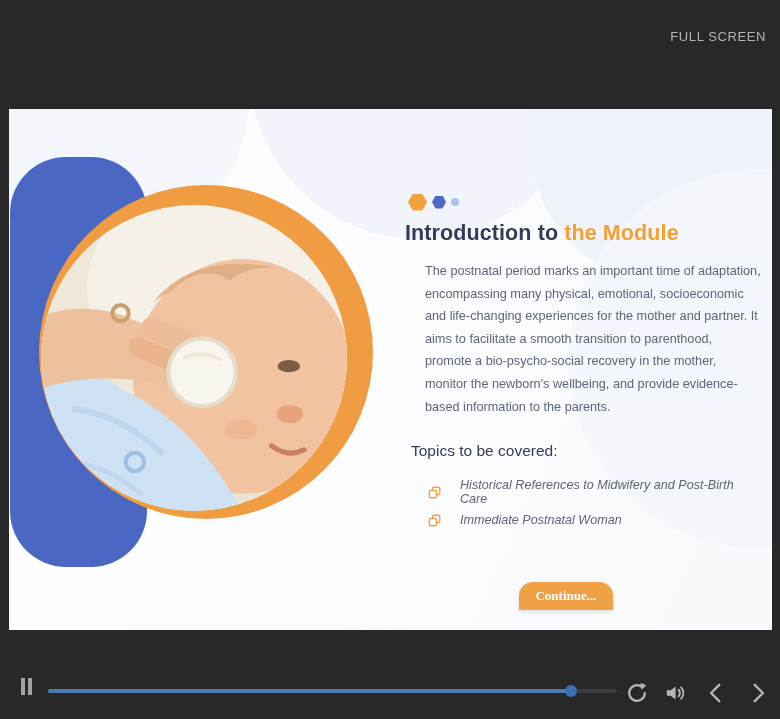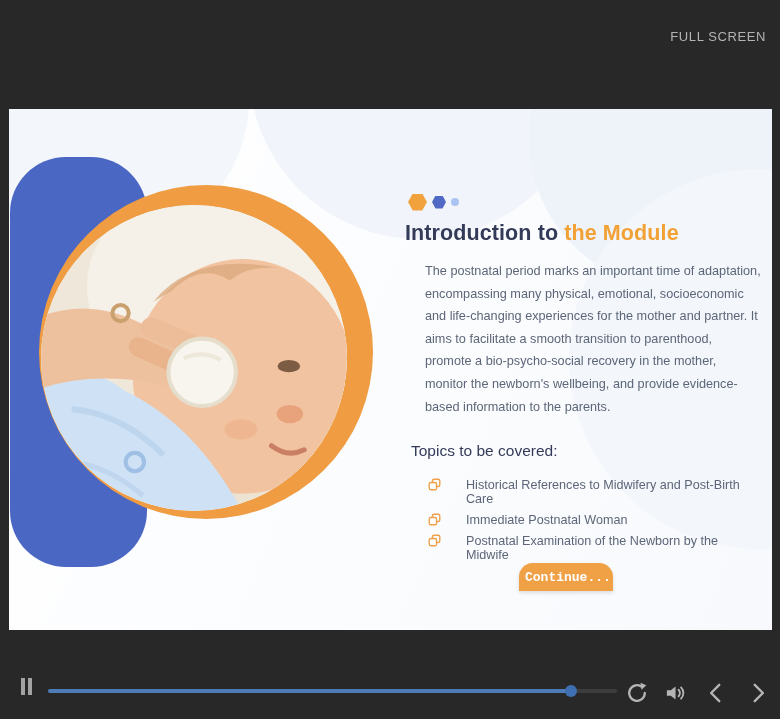--- a/index.html
+++ b/index.html
@@ -60,29 +60,29 @@
     margin:14px 0 0 20px;width:336px;font-size:12.7px;line-height:22.6px;
     color:#5d6678;
   }
   .topics-heading{
     margin:24px 0 0 6px;font-size:15.5px;font-weight:normal;color:#343b59;
   }
   .topics-list{
     list-style:none;margin:18px 0 0 0;padding:0 0 0 23px;
   }
   .topics-list li{
-    display:flex;gap:25px;margin-bottom:7px;
-    font-size:12.6px;color:#5d6678;
+    display:flex;align-items:center;gap:19px;margin-bottom:7px;
+    font-size:12.6px;color:#5d6678;font-style:italic;
   }
   .copy-ic{flex:0 0 13px;width:13px;height:13px;}
   .continue-btn{
-    position:absolute;left:510px;top:454px;width:94px;height:28px;
+    position:absolute;left:510px;top:473px;width:94px;height:28px;
     background:#f0a145;color:#ffffff;font-weight:bold;font-size:13px;
     border:none;border-radius:14px 14px 0 0;cursor:pointer;
-    font-family:Liberation Mono, monospace;
+    font-family:Liberation Serif, serif;
     box-shadow:0 2px 4px rgba(0,0,0,.12);
   }
   
   .player{position:absolute;left:0;top:616px;width:780px;height:103px;}
   .pause-btn{
     position:absolute;left:18px;top:62px;width:16px;height:20px;
     background:none;border:none;cursor:pointer;padding:0;
   }
   .pause-btn span{
     display:inline-block;width:4px;height:17px;background:#a3a3a3;margin:0 1.5px;
@@ -177,27 +177,20 @@
             </svg>
           <span>Historical References to Midwifery and Post-Birth Care</span>
         </li>
         <li>
           <svg class="copy-ic" viewBox="0 0 16 16">
               <rect x="5.5" y="1.5" width="9" height="9" rx="2" fill="none" stroke="#f0a04a" stroke-width="1.7"></rect>
               <rect x="1.5" y="5.5" width="9" height="9" rx="2" fill="#ffffff" stroke="#f0a04a" stroke-width="1.7"></rect>
             </svg>
           <span>Immediate Postnatal Woman</span>
         </li>
-        <li>
-          <svg class="copy-ic" viewBox="0 0 16 16">
-              <rect x="5.5" y="1.5" width="9" height="9" rx="2" fill="none" stroke="#f0a04a" stroke-width="1.7"></rect>
-              <rect x="1.5" y="5.5" width="9" height="9" rx="2" fill="#ffffff" stroke="#f0a04a" stroke-width="1.7"></rect>
-            </svg>
-          <span>Postnatal Examination of the Newborn by the Midwife</span>
-        </li>
       </ul>
     </div>
 
     <button class="continue-btn">Continue...</button>
   </div>
 
   <div class="player">
     <button class="pause-btn"><span></span><span></span></button>
 
     <div class="seek">

